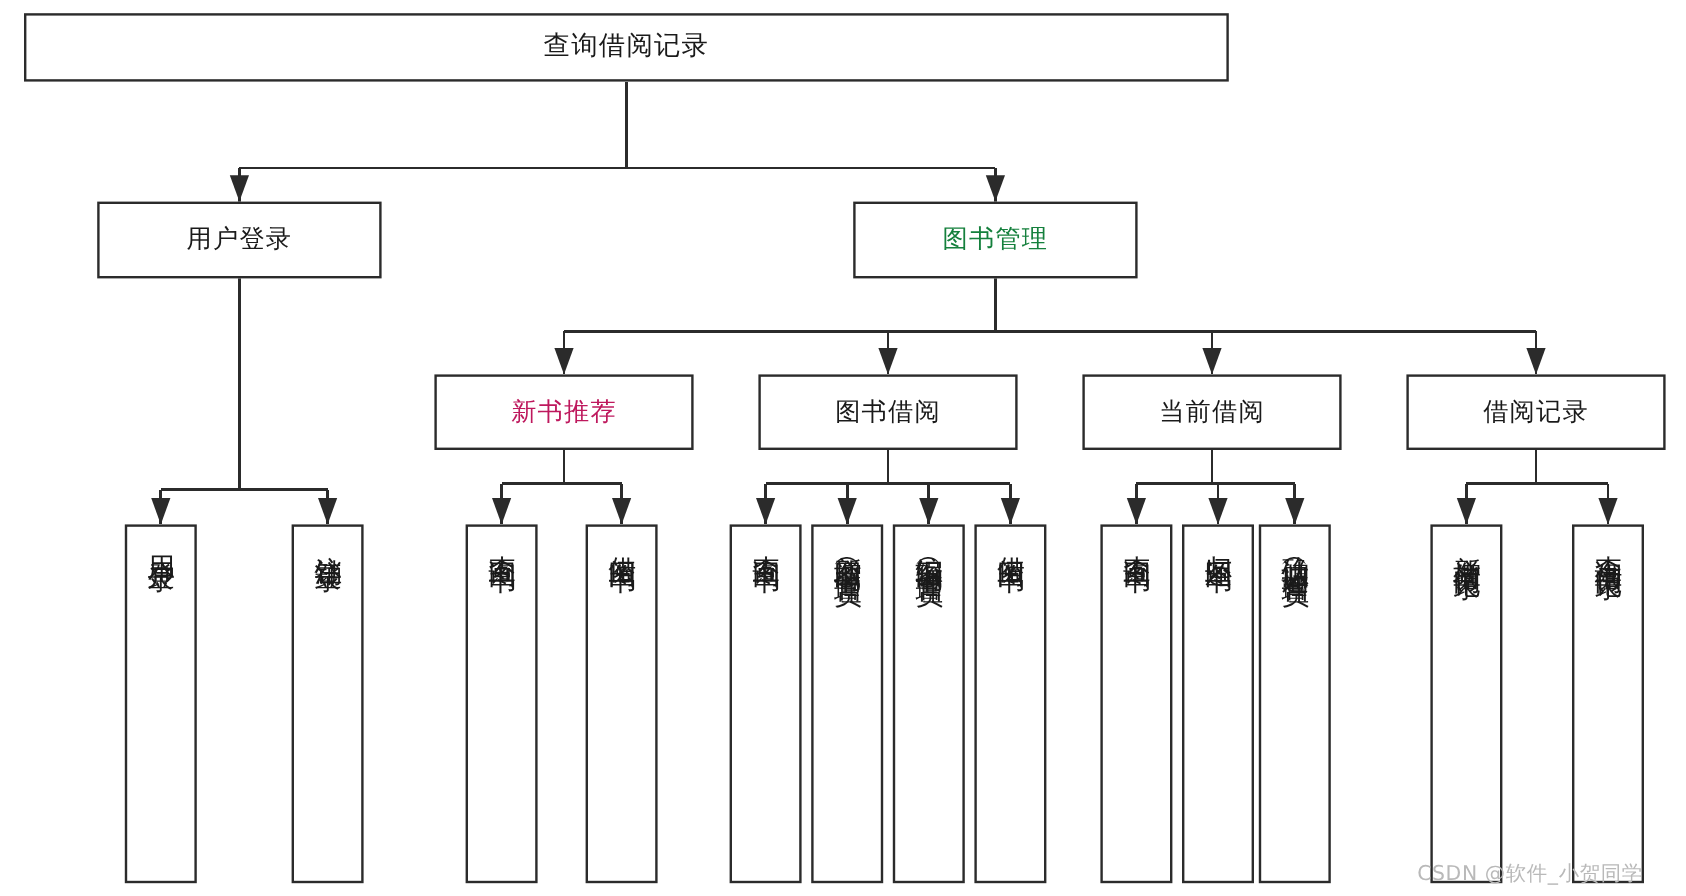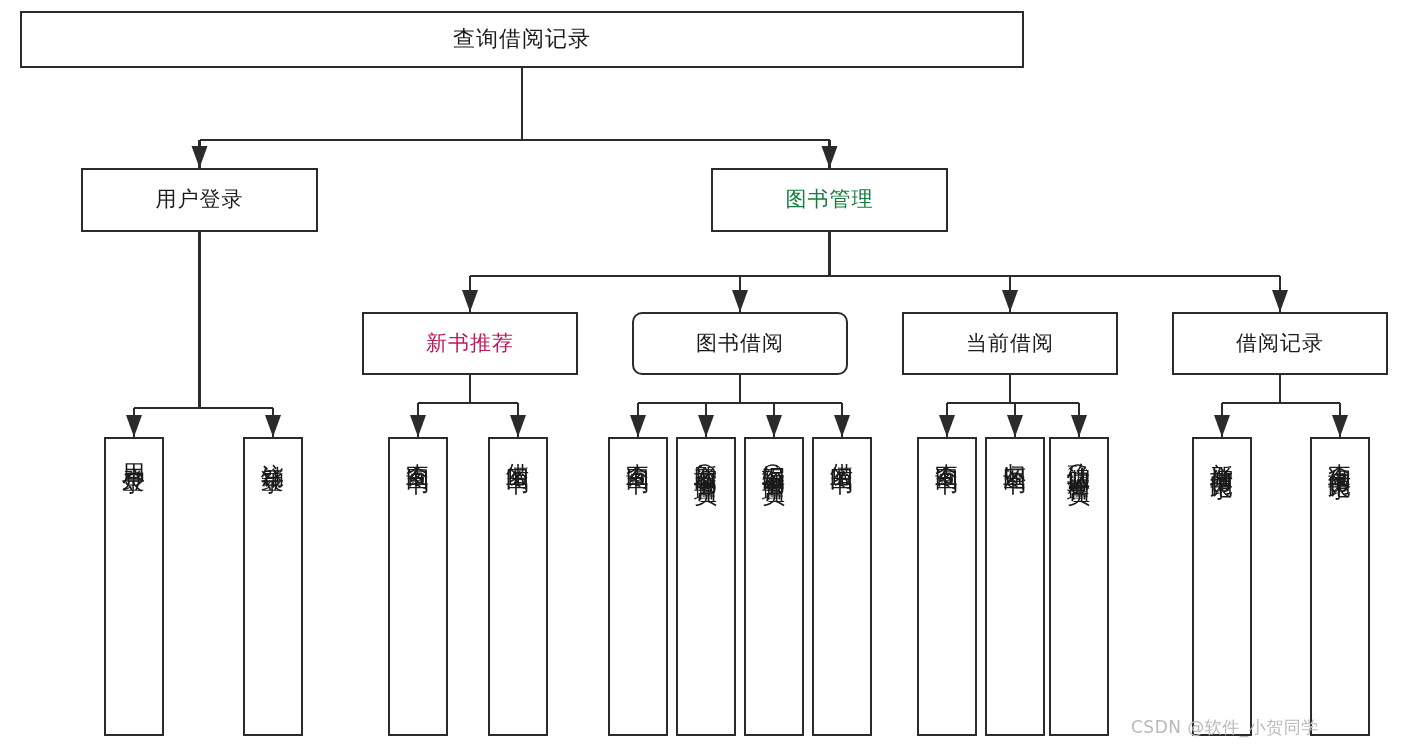--- a/index.html
+++ b/index.html
@@ -131,21 +131,21 @@
   <div class="node horiz" style="left: 81px; top: 168px; width: 237px; height: 64px; border-color: rgb(43, 43, 43); background: rgb(255, 255, 255); color: rgb(26, 26, 26);">
     <span>用户登录</span>
   </div>
   <div class="node horiz" style="left: 711px; top: 168px; width: 237px; height: 64px; border-color: rgb(43, 43, 43); background: rgb(255, 255, 255); color: #15803d;">
     <span>图书管理</span>
   </div>
 
   <div class="node horiz" style="left: 362px; top: 312px; width: 216px; height: 63px; border-color: rgb(43, 43, 43); background: rgb(255, 255, 255); color: #be185d;">
     <span>新书推荐</span>
   </div>
-  <div class="node horiz" style="left: 632px; top: 312px; width: 216px; height: 63px; border-color: rgb(43, 43, 43); background: rgb(255, 255, 255); color: rgb(26, 26, 26); border-radius: 10px;">
+  <div class="node horiz" style="left: 632px; top: 312px; width: 216px; height: 63px; border-color: rgb(43, 43, 43); background: rgb(255, 255, 255); color: rgb(26, 26, 26);">
     <span>图书借阅</span>
   </div>
   <div class="node horiz" style="left: 1172px; top: 312px; width: 216px; height: 63px; border-color: rgb(43, 43, 43); background: rgb(255, 255, 255); color: rgb(26, 26, 26);">
     <span>借阅记录</span>
   </div>
   <div class="node horiz" style="left: 902px; top: 312px; width: 216px; height: 63px; border-color: rgb(43, 43, 43); background: rgb(255, 255, 255); color: rgb(26, 26, 26);">
     <span>当前借阅</span>
   </div>
 
   <div class="node vert" style="left: 104px; top: 437px; width: 60px; height: 299px; border-color: rgb(43, 43, 43); background: rgb(255, 255, 255); color: rgb(26, 26, 26);">
@@ -185,14 +185,14 @@
     <span class="vlabel">确认归还（管理员）</span>
   </div>
 
   <div class="node vert" style="left: 1192px; top: 437px; width: 60px; height: 299px; border-color: rgb(43, 43, 43); background: rgb(255, 255, 255); color: rgb(26, 26, 26);">
     <span class="vlabel">新增借阅记录</span>
   </div>
   <div class="node vert" style="left: 1310px; top: 437px; width: 60px; height: 299px; border-color: rgb(43, 43, 43); background: rgb(255, 255, 255); color: rgb(26, 26, 26);">
     <span class="vlabel">查询借阅记录</span>
   </div>
 
-  <div class="watermark" style="left: 1131px; top: 716px; color: rgb(185, 185, 185);">CSDN @软件_小贺同学</div>
+  <div class="watermark" style="left: 1181px; top: 716px; color: rgb(185, 185, 185);">CSDN @软件_小贺同学</div>
 </div>
 
 </body></html>

